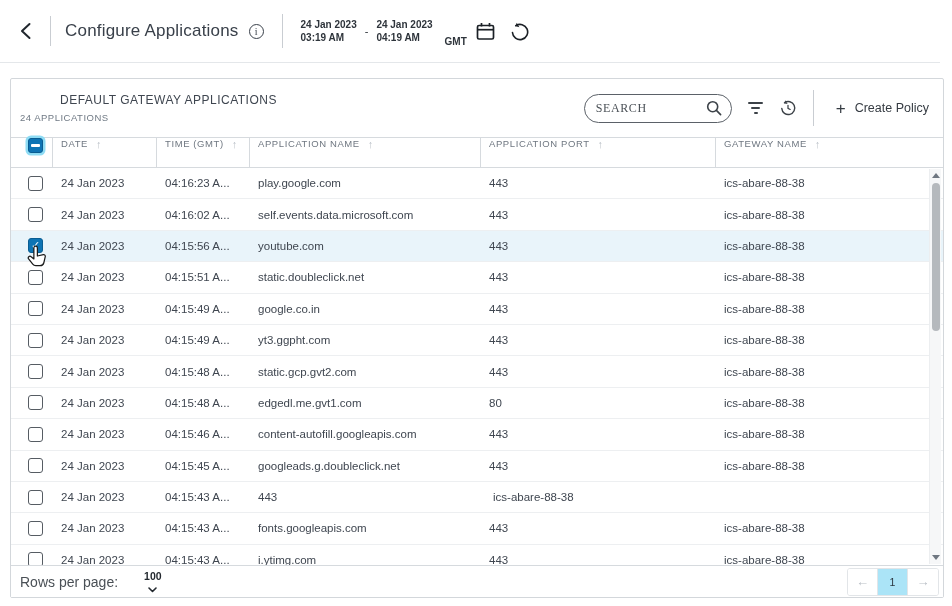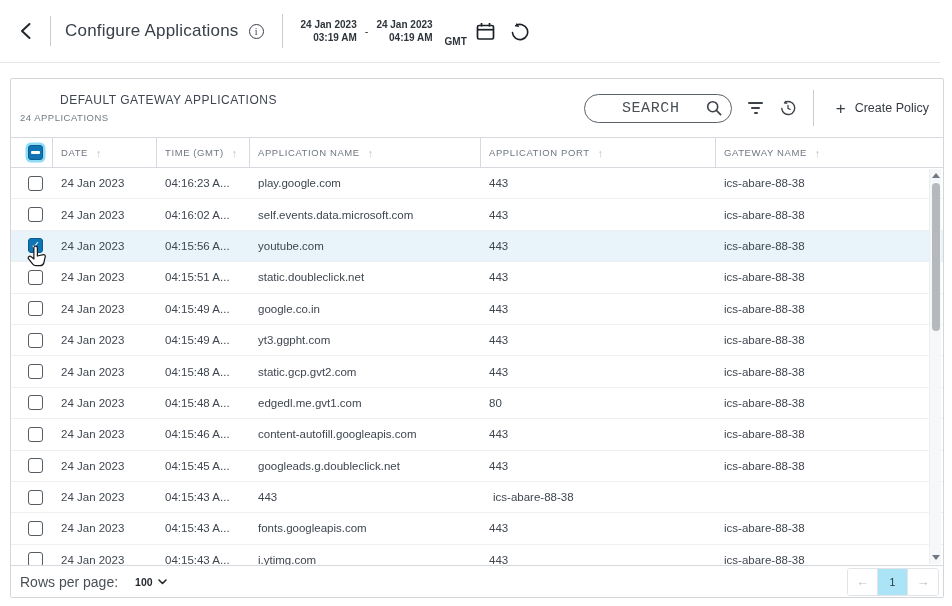--- a/index.html
+++ b/index.html
@@ -9,21 +9,21 @@
     background: #fff;
     position: relative;
     overflow: hidden;
     color: #3e454e;
   }
 
   
   .topbar {
     position: absolute; top: 0; left: 0; right: 12px; height: 63px;
     display: flex; align-items: center;
-    background: #fff; border-bottom: 1px solid #e4e7ea; text-align: right;
+    background: #fff; border-bottom: 1px solid #e4e7ea;
   }
   .back-btn { margin-left: 14px; width: 22px; height: 22px; display:flex; align-items:center; justify-content:center; cursor: pointer; background:none; border:none; }
   .vdiv  { width: 1px; height: 30px; background: #c9cdd2; margin: 0 14px; }
   .vdiv2 { width: 1px; height: 34px; background: #c9cdd2; margin: 0 18px; }
   .page-title { font-size: 17px; color: #39404a; letter-spacing: .2px; }
   .info-icon {
     margin-left: 10px; width: 15px; height: 15px; border: 1.4px solid #39404a; border-radius: 50%;
     display: inline-flex; align-items: center; justify-content: center;
     font-size: 10px; color: #39404a; font-family: "Liberation Serif", serif;
   }
@@ -44,42 +44,41 @@
   .ph-left { margin-left: 9px; }
   .panel-title { font-size: 12px; color: #3f4650; letter-spacing: .5px; margin-left: 40px; }
   .panel-count { font-size: 9.5px; color: #707a85; letter-spacing: .5px; margin-top: 5px; }
   .ph-right { margin-left: auto; display: flex; align-items: center; margin-right: 14px; }
   .search-box {
     width: 148px; height: 29px; border: 1.5px solid #5b6168; border-radius: 15px;
     display: flex; align-items: center; padding: 0 9px 0 11px; background: #fff;
   }
   .search-box input {
     border: none; outline: none; flex: 1; min-width: 0;
-    font-size: 15px; letter-spacing: .6px; color: #333;
-    font-family: Liberation Mono, monospace;
-    text-align: center;
+    font-size: 12px; letter-spacing: .6px; color: #333;
+    font-family: Liberation Serif, serif;
   }
   .search-box input::placeholder { color: #4a5056; }
   .filter-btn { margin-left: 14px; width: 20px; height: 20px; flex-direction: column; gap: 3px; }
   .filter-btn i { display:block; height: 2px; background: #3c4248; border-radius: 1px; }
   .fb1 { width: 15px; } .fb2 { width: 9px; } .fb3 { width: 4px; }
   .history-btn { margin-left: 13px; }
   .create-policy {
     display: flex; align-items: center; gap: 9px; background: none; border: none;
     font-size: 12.5px; color: #353b42; cursor: pointer; margin-left: 18px;
     font-family: "Liberation Sans", sans-serif;
   }
   .plus-glyph { font-size: 17px; font-weight: 400; color: #353b42; line-height: 1; }
 
   
   .thead {
     display: flex; height: 31px; align-items: stretch;
     border-top: 1px solid #d6dade; border-bottom: 1px solid #d6dade; background: #fff;
   }
-  .hcell { display: flex; align-items: center; padding-left: 8px; border-right: 1px solid #d6dade; }
+  .hcell { display: flex; align-items: flex-start; padding-left: 8px; border-right: 1px solid #d6dade; }
   .hcell:last-child { border-right: none; }
   .hlabel { font-size: 9.5px; color: #6f7781; letter-spacing: .6px; }
   .sort { margin-left: 8px; color: #b9bfc6; font-size: 11px; }
 
   .c-check  { width: 42px; flex: none; padding-left: 0; }
   .c-date   { width: 104px; flex: none; }
   .c-time   { width: 93px;  flex: none; }
   .c-app    { width: 231px; flex: none; }
   .c-port   { width: 235px; flex: none; }
   .c-gw     { flex: 1; min-width: 0; }
@@ -120,22 +119,22 @@
   .sb-down { bottom: 4px; border-top: 5px solid #6f7781; }
   .sb-thumb { position: absolute; top: 14px; left: 1.5px; width: 8px; height: 148px;
     background: #b5b9bd; border-radius: 4px; cursor: grab; }
 
   
   .tfooter {
     position: absolute; left: 0; right: 0; bottom: 0; height: 32px;
     border-top: 1px solid #d6dade; display: flex; align-items: center; background: #fff;
   }
   .rpp-label { margin-left: 9px; font-size: 14px; color: #4a5056; }
-  .rpp-select { margin-left: 17px; display: flex; align-items: center; gap: 5px; cursor: pointer;
-    background: none; border: none; font-family: "Liberation Sans", sans-serif; }
+  .rpp-select { margin-left: 26px; display: flex; align-items: center; gap: 5px; cursor: pointer;
+    background: none; border: none; font-family: "Liberation Sans", sans-serif; flex-direction: column; }
   .rpp-value { font-size: 10.5px; font-weight: bold; color: #23292f; }
   .pagination { margin-left: auto; margin-right: 4px; display: flex;
     border: 1px solid #e2e5e8; border-radius: 3px; overflow: hidden; }
   .page-btn {
     width: 30px; height: 26px; display: flex; align-items: center; justify-content: center;
     background: #fff; border: none; border-right: 1px solid #e2e5e8;
     color: #b9bfc6; font-size: 13px; cursor: pointer; font-family: "Liberation Sans", sans-serif;
   }
   .page-btn:last-child { border-right: none; }
   .page-btn.current { background: #abe4f7; color: #2a3640; font-size: 10.5px; }

